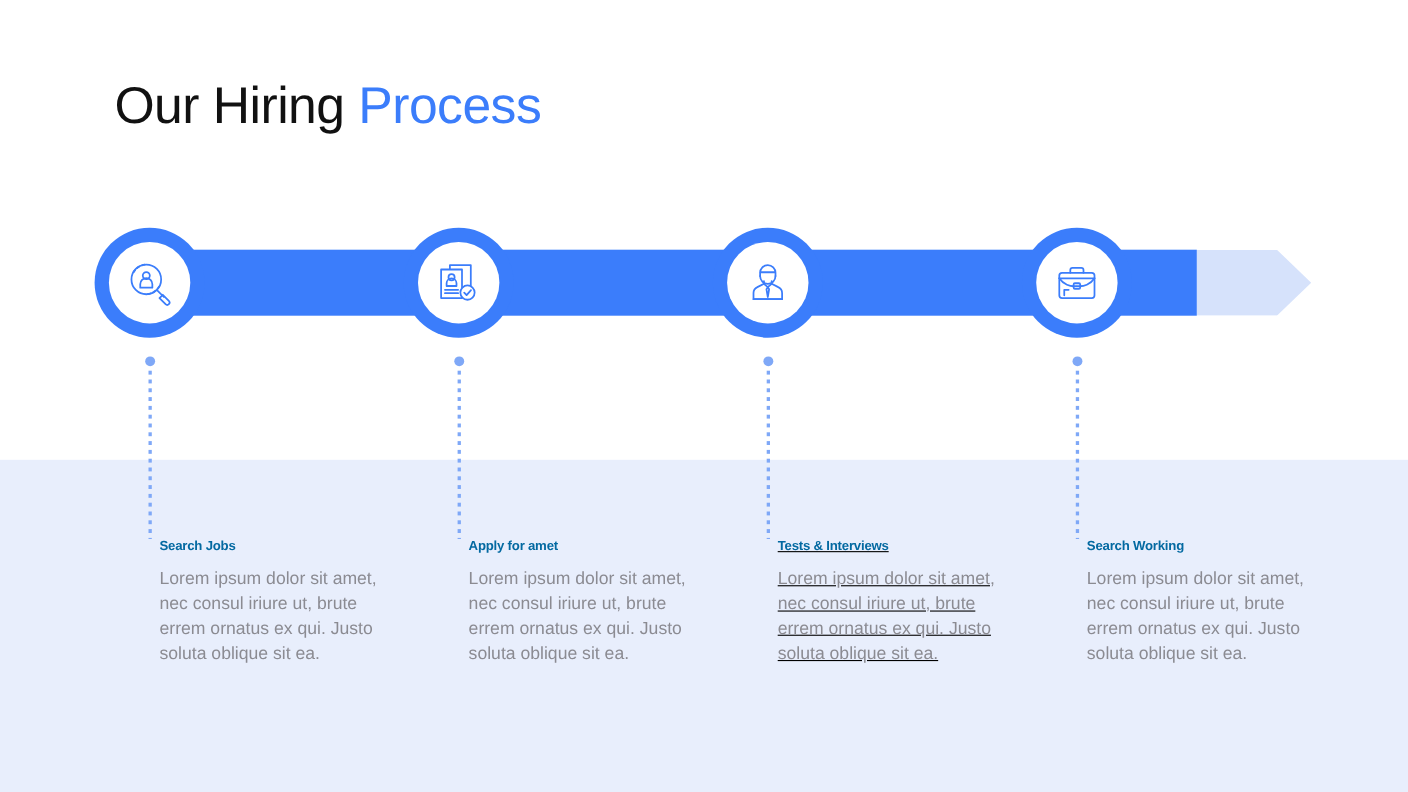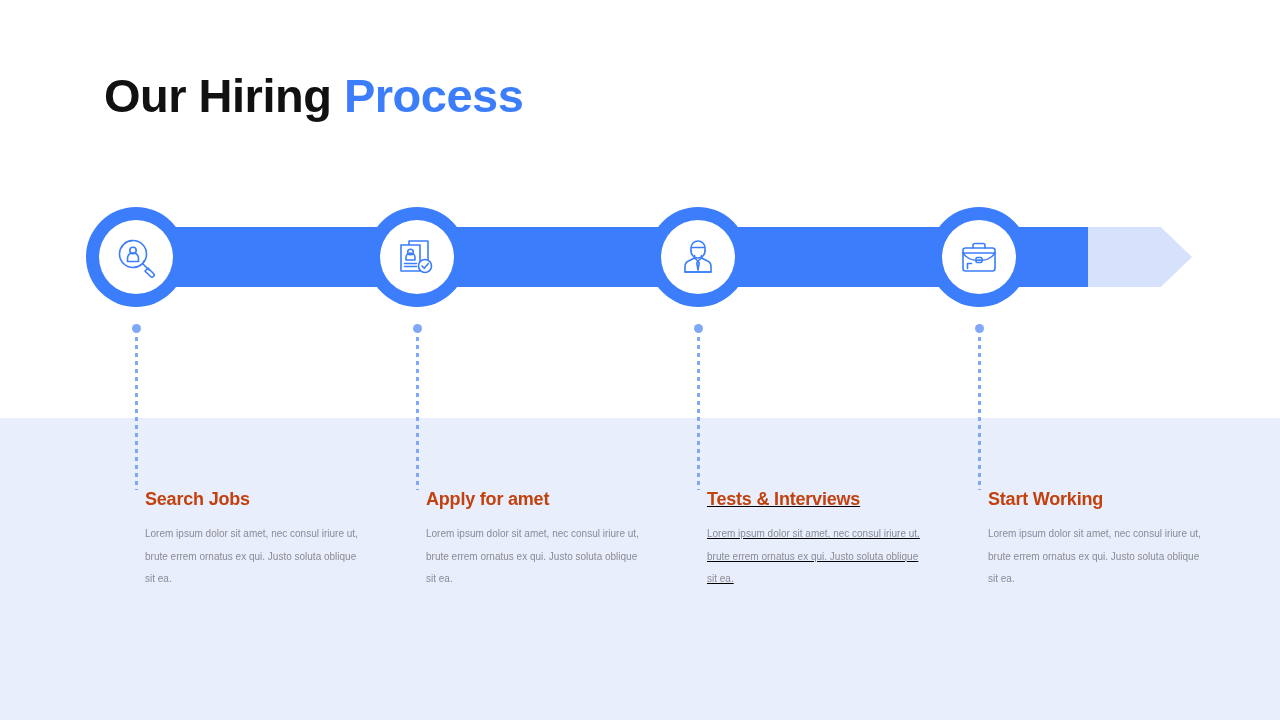--- a/index.html
+++ b/index.html
@@ -18,21 +18,21 @@
     left:0; top:418px;
     width:1280px; height:302px;
     background:#e8eefc;
   }
 
   
   #title {
     position:absolute;
     left:104px; top:68px;
     font-size:47px;
-    font-weight:bold;
+    font-weight:normal;
     letter-spacing:-0.5px;
     color:#111111;
     white-space:nowrap;
     text-align:right;
   }
   #title .accent { color:#3b7dfb; }
 
   
   #ribbon-wrap {
     position:absolute;
@@ -95,29 +95,29 @@
     background-repeat: repeat-y;
   }
 
   
   .step-col {
     position:absolute;
     top:489px;
     width:215px;
   }
   .step-col .heading {
-    font-size:18px;
+    font-size:12px;
     font-weight:bold;
-    color:#c2410c;
+    color:#0369a1;
     letter-spacing:-0.2px;
     white-space:nowrap;
     margin-bottom:13px;
   }
   .step-col .body {
-    font-size:10px;
+    font-size:16px;
     line-height:22.5px;
     color:#8b8b92;
   }
 </style>
 </head>
 <body>
 
 <div id="bg-band"></div>
 
 <h1 id="title"><span>Our Hiring</span> <span class="accent">Process</span></h1>
@@ -214,15 +214,15 @@
 </div>
 <div class="step-col" style="left:426px;">
   <div class="heading">Apply for amet</div>
   <div class="body">Lorem ipsum dolor sit amet, nec consul iriure ut, brute errem ornatus ex qui. Justo soluta oblique sit ea.</div>
 </div>
 <div class="step-col" style="left:707px;text-decoration:underline;">
   <div class="heading">Tests &amp; Interviews</div>
   <div class="body">Lorem ipsum dolor sit amet, nec consul iriure ut, brute errem ornatus ex qui. Justo soluta oblique sit ea.</div>
 </div>
 <div class="step-col" style="left:988px;">
-  <div class="heading">Start Working</div>
+  <div class="heading">Search Working</div>
   <div class="body">Lorem ipsum dolor sit amet, nec consul iriure ut, brute errem ornatus ex qui. Justo soluta oblique sit ea.</div>
 </div>
 
 </body></html>

